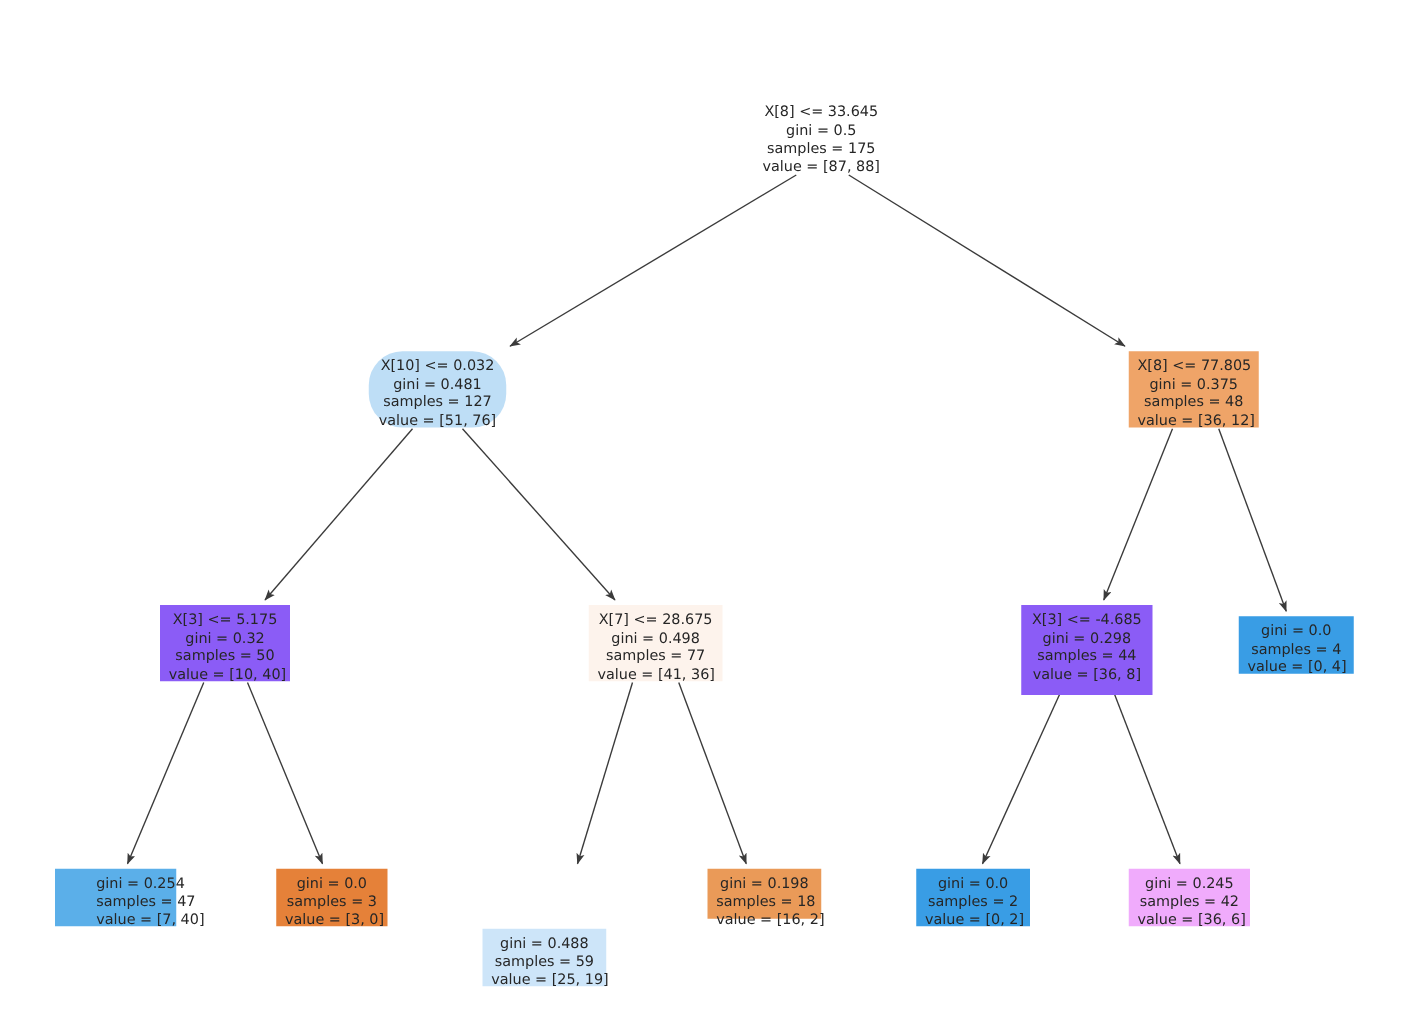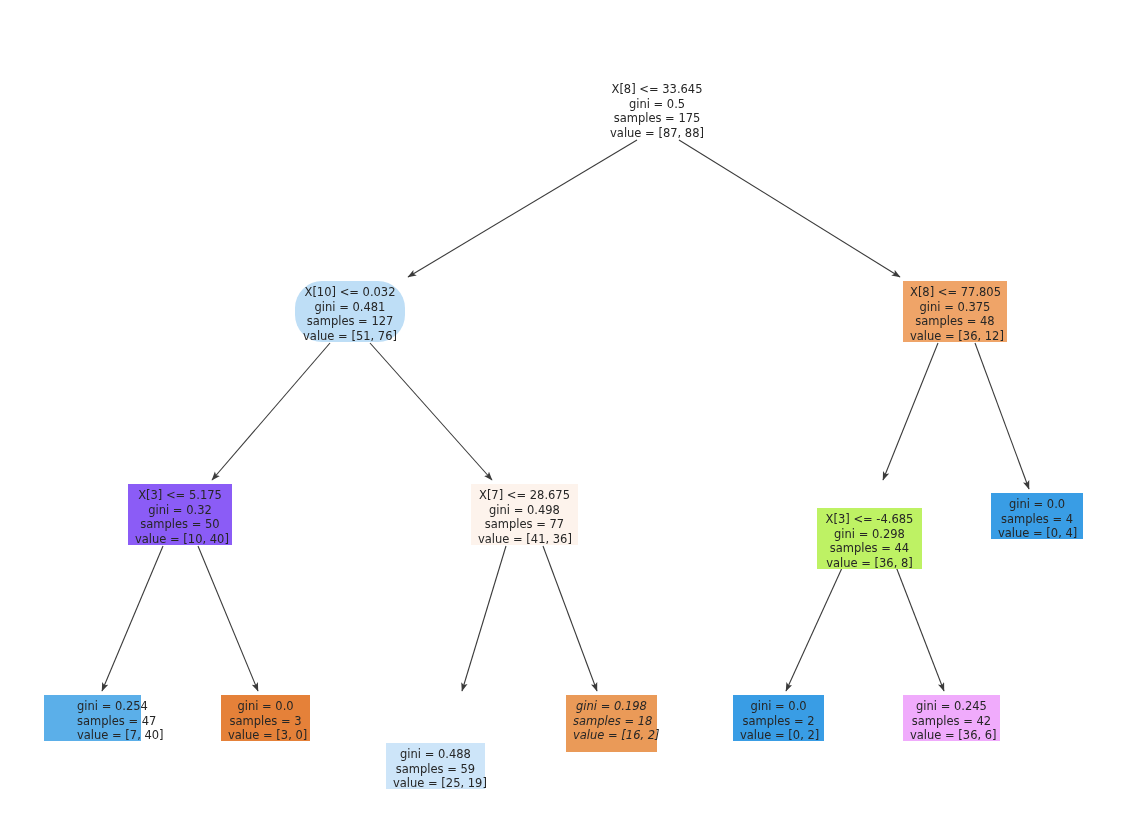--- a/index.html
+++ b/index.html
@@ -92,21 +92,21 @@
         <span class="line">gini = 0.32</span>
         <span class="line">samples = 50</span>
         <span class="line">value = [10, 40]</span>
       </div>
       <div class="node" style="left: 471px; top: 484px; width: 107px; height: 61px; background: rgb(253, 243, 236);">
         <span class="line">X[7] &lt;= 28.675</span>
         <span class="line">gini = 0.498</span>
         <span class="line">samples = 77</span>
         <span class="line">value = [41, 36]</span>
       </div>
-      <div class="node" style="left: 817px; top: 508px; width: 105px; height: 61px; background: #bef264;">
+      <div class="node" style="left: 817px; top: 484px; width: 105px; height: 72px; background: #8b5cf6;">
         <span class="line">X[3] &lt;= -4.685</span>
         <span class="line">gini = 0.298</span>
         <span class="line">samples = 44</span>
         <span class="line">value = [36, 8]</span>
       </div>
       <div class="node" style="left: 991px; top: 493px; width: 92px; height: 46px; background: rgb(57, 157, 229);">
         <span class="line">gini = 0.0</span>
         <span class="line">samples = 4</span>
         <span class="line">value = [0, 4]</span>
       </div>
@@ -118,21 +118,21 @@
       <div class="node" style="left: 221px; top: 695px; width: 89px; height: 46px; background: rgb(229, 129, 57);">
         <span class="line">gini = 0.0</span>
         <span class="line">samples = 3</span>
         <span class="line">value = [3, 0]</span>
       </div>
       <div class="node" style="left: 386px; top: 695px; width: 99px; height: 46px; background: rgb(205, 229, 249); margin-top: 48px;">
         <span class="line">gini = 0.488</span>
         <span class="line">samples = 59</span>
         <span class="line">value = [25, 19]</span>
       </div>
-      <div class="node" style="left: 566px; top: 695px; width: 91px; height: 57px; background: rgb(234, 154, 88); font-style: italic;">
+      <div class="node" style="left: 566px; top: 695px; width: 91px; height: 40px; background: rgb(234, 154, 88);">
         <span class="line">gini = 0.198</span>
         <span class="line">samples = 18</span>
         <span class="line">value = [16, 2]</span>
       </div>
       <div class="node" style="left: 733px; top: 695px; width: 91px; height: 46px; background: rgb(57, 157, 229);">
         <span class="line">gini = 0.0</span>
         <span class="line">samples = 2</span>
         <span class="line">value = [0, 2]</span>
       </div>
       <div class="node" style="left: 903px; top: 695px; width: 97px; height: 46px; background: #f0abfc;">

